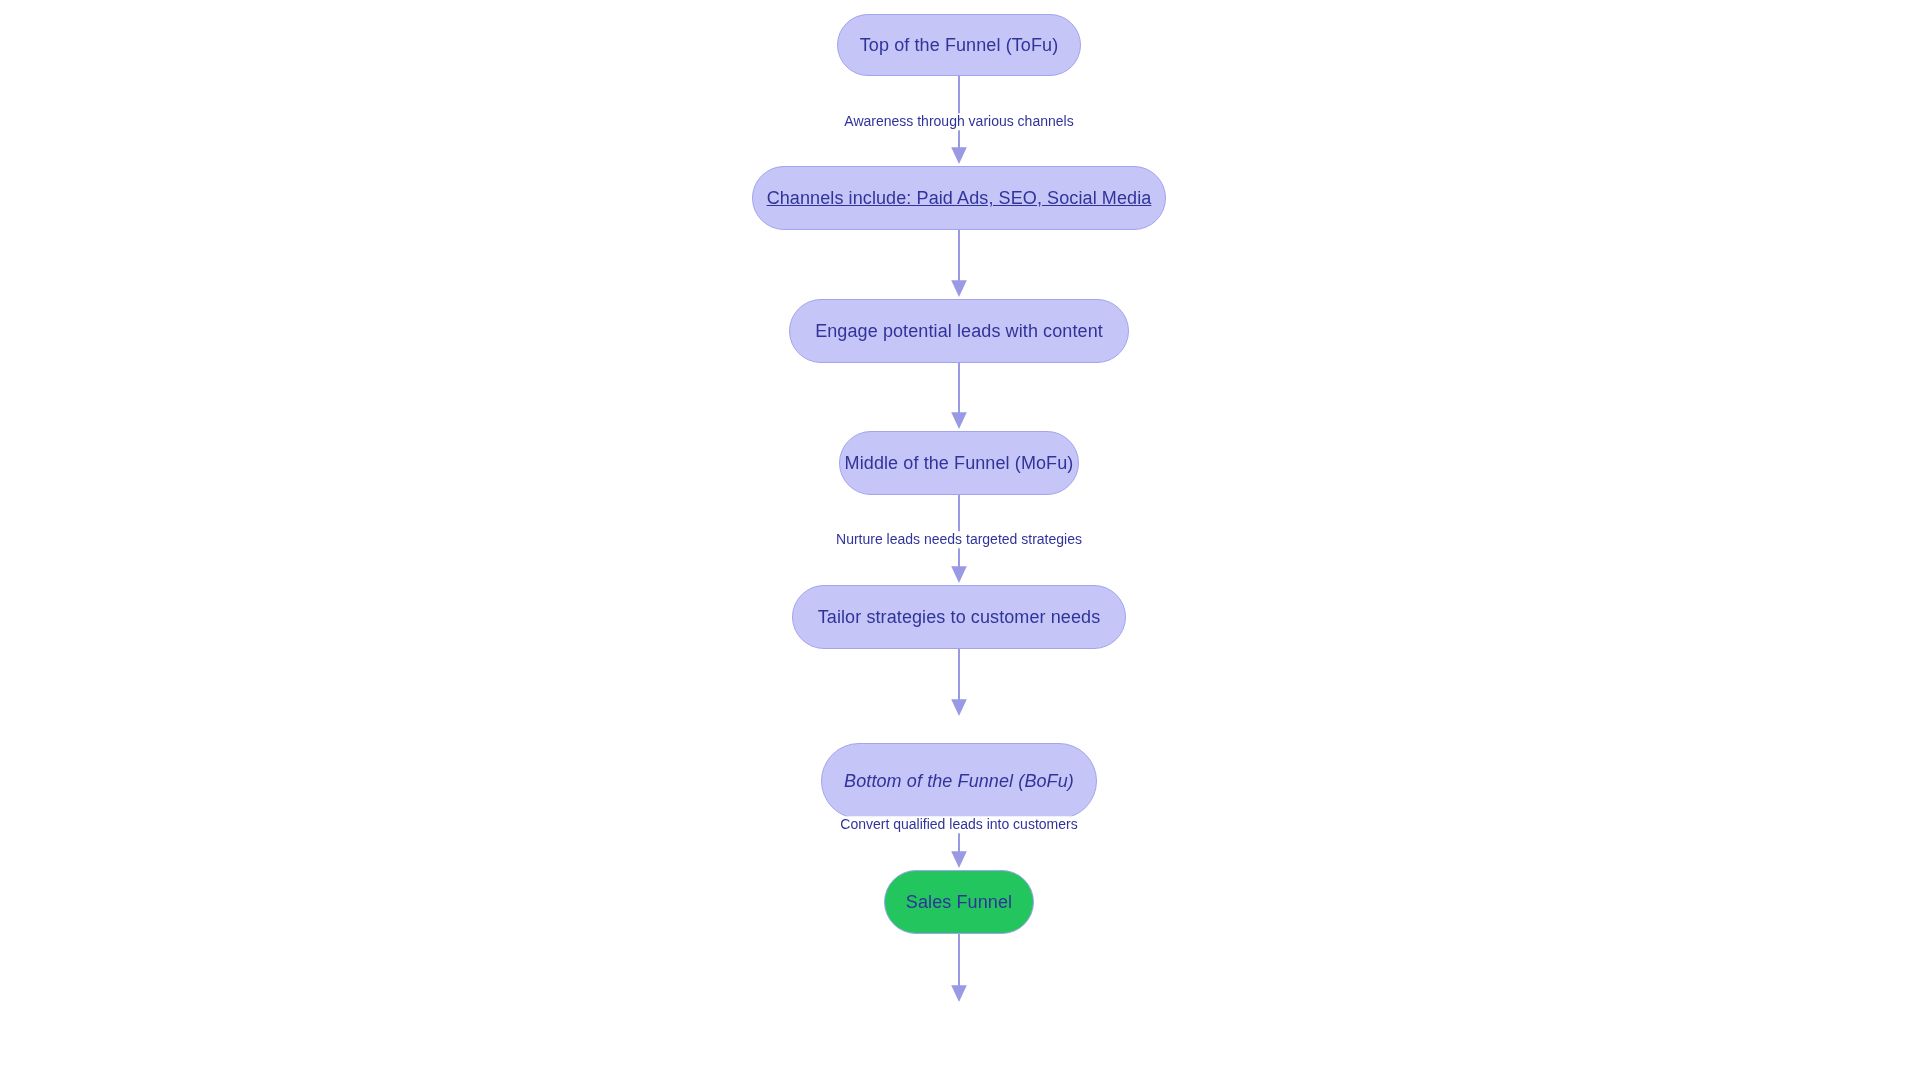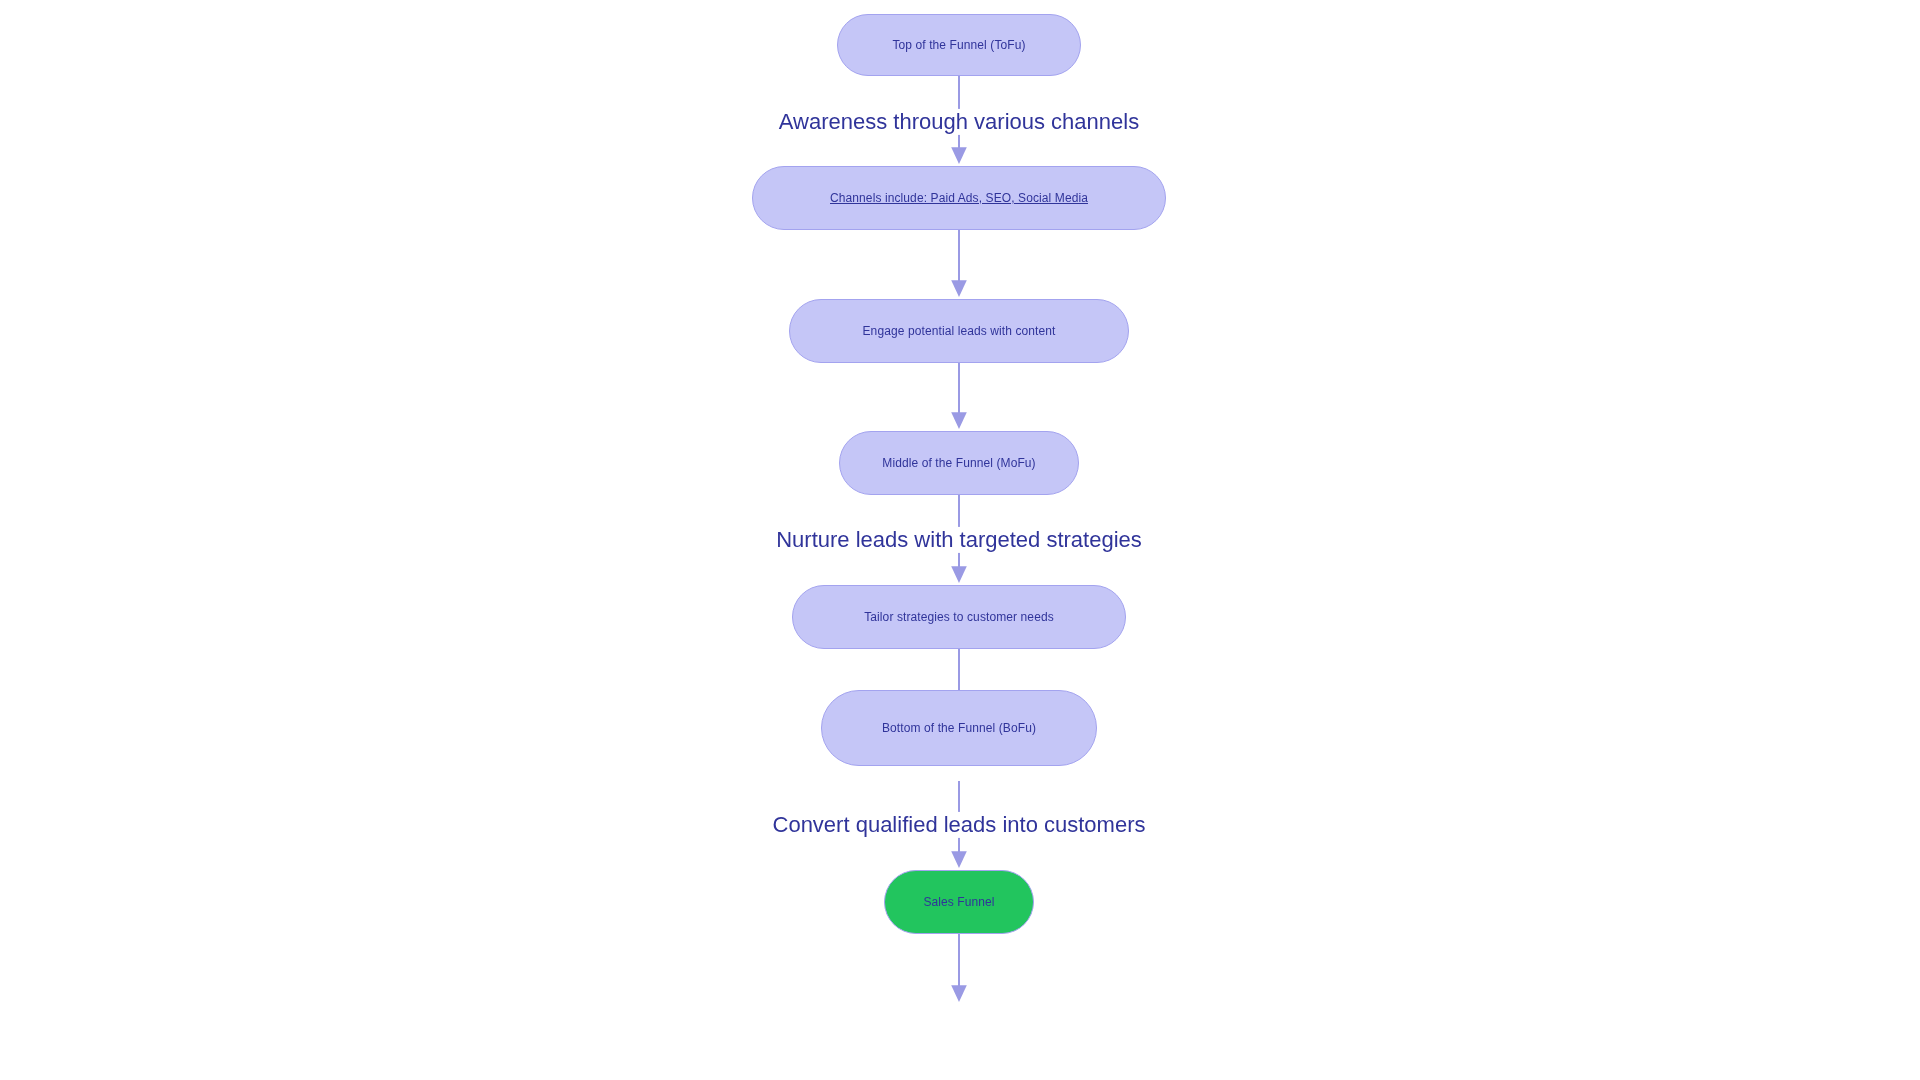--- a/index.html
+++ b/index.html
@@ -43,29 +43,29 @@
     font-size: 17px;
     font-weight: 400;
     letter-spacing: 0.1px;
     white-space: nowrap;
     text-align: center;
     line-height: 1;
   }
 
   .node-label {
     color: #30349a;
-    font-size: 12px;
+    font-size: 18px;
     white-space: nowrap;
   }
 
   
   .edge-label {
     position: absolute;
     color: #30349a;
-    font-size: 22px;
+    font-size: 14px;
     font-weight: 400;
     white-space: nowrap;
     text-align: center;
     background: #ffffff;
     padding: 1px 5px;
     line-height: 1.1;
   }
 </style>
 </head>
 <body>
@@ -107,28 +107,28 @@
   </div>
 
   <div class="node" style="width: 340px; height: 64px; left: 789px; top: 299px; background: rgb(197, 198, 247); border-color: rgb(163, 163, 239); color: rgb(48, 52, 154);">
     <span class="node-label">Engage potential leads with content</span>
   </div>
 
   <div class="node" style="width: 334px; height: 64px; left: 792px; top: 585px; background: rgb(197, 198, 247); border-color: rgb(163, 163, 239); color: rgb(48, 52, 154);">
     <span class="node-label">Tailor strategies to customer needs</span>
   </div>
 
-  <div class="node" style="width: 276px; height: 76px; left: 821px; top: 690px; background: rgb(197, 198, 247); border-color: rgb(163, 163, 239); color: rgb(48, 52, 154);">
+  <div class="node" style="width: 276px; height: 76px; left: 821px; top: 743px; background: rgb(197, 198, 247); border-color: rgb(163, 163, 239); color: rgb(48, 52, 154); font-style: italic;">
     <span class="node-label">Bottom of the Funnel (BoFu)</span>
   </div>
 
   <div class="node" style="width: 150px; height: 64px; left: 884px; top: 870px; background: #22c55e; border-color: rgb(163, 163, 239); color: rgb(48, 52, 154);">
     <span class="node-label">Sales Funnel</span>
   </div>
 
 
   <div class="edge-label" style="left: 959px; top: 122px; transform: translate(-50%, -50%); color: rgb(48, 52, 154); background: rgb(255, 255, 255);">Awareness through various channels</div>
 
-  <div class="edge-label" style="left: 959px; top: 540px; transform: translate(-50%, -50%); color: rgb(48, 52, 154); background: rgb(255, 255, 255);">Nurture leads with targeted strategies</div>
+  <div class="edge-label" style="left: 959px; top: 540px; transform: translate(-50%, -50%); color: rgb(48, 52, 154); background: rgb(255, 255, 255);">Nurture leads needs targeted strategies</div>
 
   <div class="edge-label" style="left: 959px; top: 825px; transform: translate(-50%, -50%); color: rgb(48, 52, 154); background: rgb(255, 255, 255);">Convert qualified leads into customers</div>
 
 </div>
 
 </body></html>

